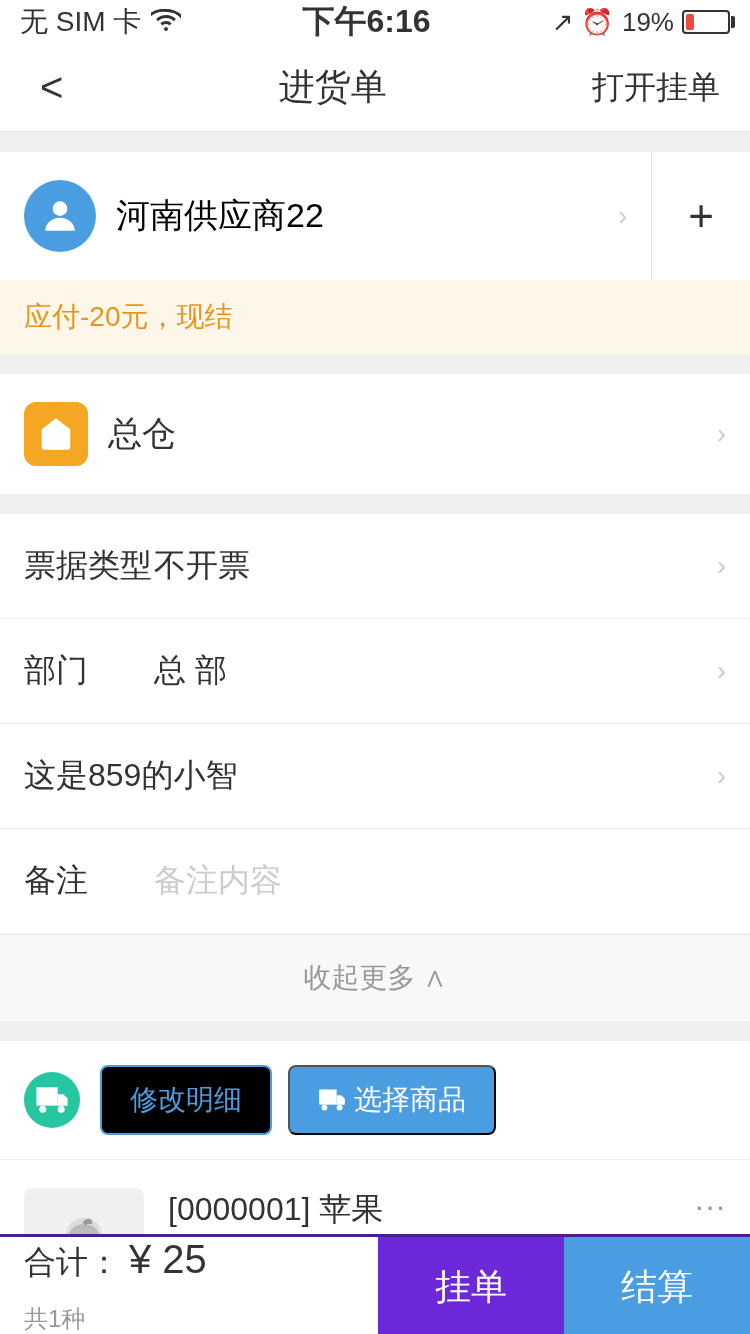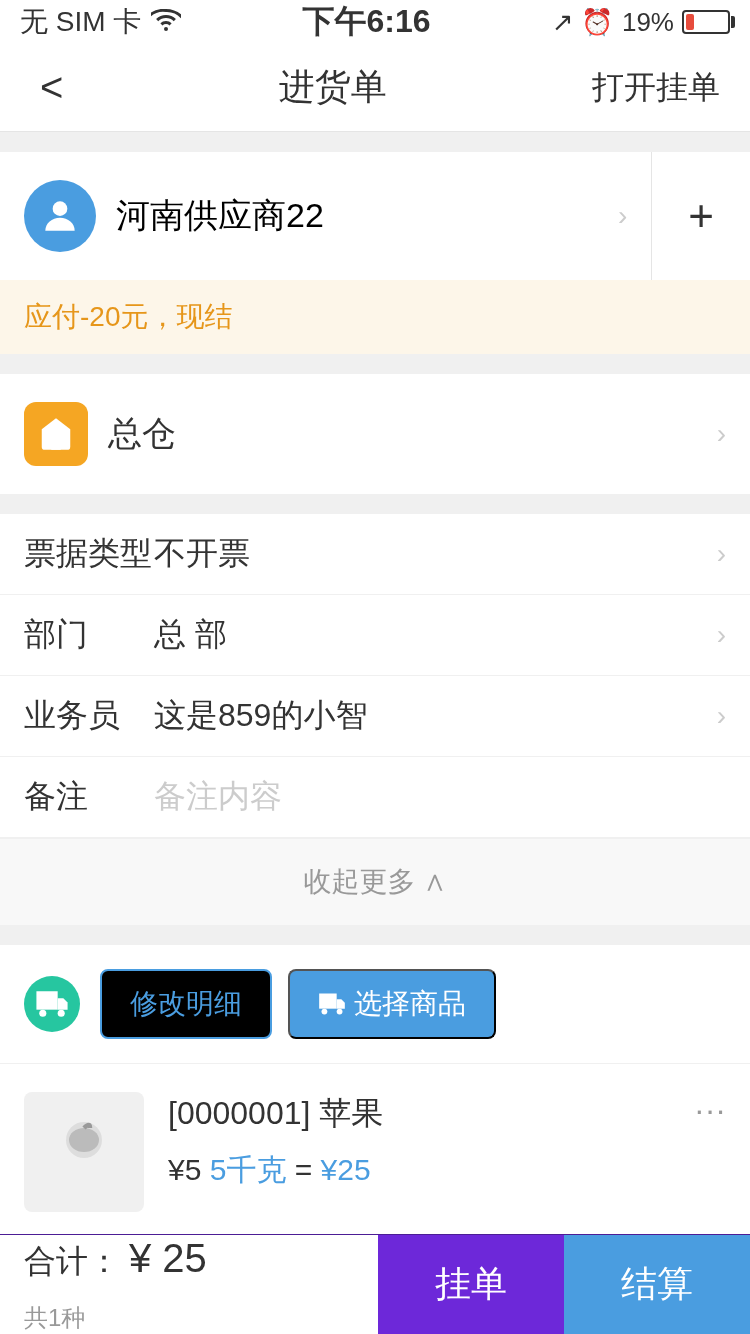--- a/index.html
+++ b/index.html
@@ -109,21 +109,21 @@
       margin-right: 20px; flex-shrink: 0;
     }
     .warehouse-icon svg { width: 38px; height: 38px; fill: #fff; }
     .row-label { flex: 1; font-size: 34px; color: #333; }
 
     
     .form-section { background: #fff; margin-top: 20px; }
     .form-row {
       display: flex;
       align-items: center;
-      padding: 18px 24px;
+      padding: 30px 24px;
       border-bottom: 1px solid #f0f0f0;
       cursor: pointer;
     }
     .form-row:last-child { border-bottom: none; }
     .form-key {
       font-size: 32px; color: #333;
       width: 130px; flex-shrink: 0;
     }
     .form-val {
       flex: 1;
@@ -192,23 +192,23 @@
     }
 
     
     .bottom-bar {
       position: fixed;
       bottom: 0;
       left: 0;
       width: 750px;
       height: 100px;
       display: flex;
-      align-items: center;
-      background: #fff;
-      border-top: 1px solid #4c1d95;
+      align-items: flex-start;
+      background: #fff;
+      border-top: 3px solid #4c1d95;
     }
     .total-section {
       flex: 1;
       padding: 0 24px;
     }
     .total-amount { font-size: 40px; color: #333; font-weight: 500; display: inline; }
     .total-sub { font-size: 24px; color: #999; margin-top: 18px; }
     .btn-hang {
       width: 186px; height: 100px;
       background: #6d28d9; color: #fff;
@@ -291,21 +291,20 @@
       <span class="form-key">票据类型</span>
       <span class="form-val">不开票</span>
       <span class="chevron">›</span>
     </div>
     <div class="form-row">
       <span class="form-key">部门</span>
       <span class="form-val">总 部</span>
       <span class="chevron">›</span>
     </div>
     <div class="form-row">
-      <span class="form-key">业务员</span>
       <span class="form-val">这是859的小智</span>
       <span class="chevron">›</span>
     </div>
     <div class="form-row">
       <span class="form-key">备注</span>
       <span class="form-val placeholder">备注内容</span>
     </div>
   </div>
 
   <div class="collapse-btn">收起更多 ∧</div>

